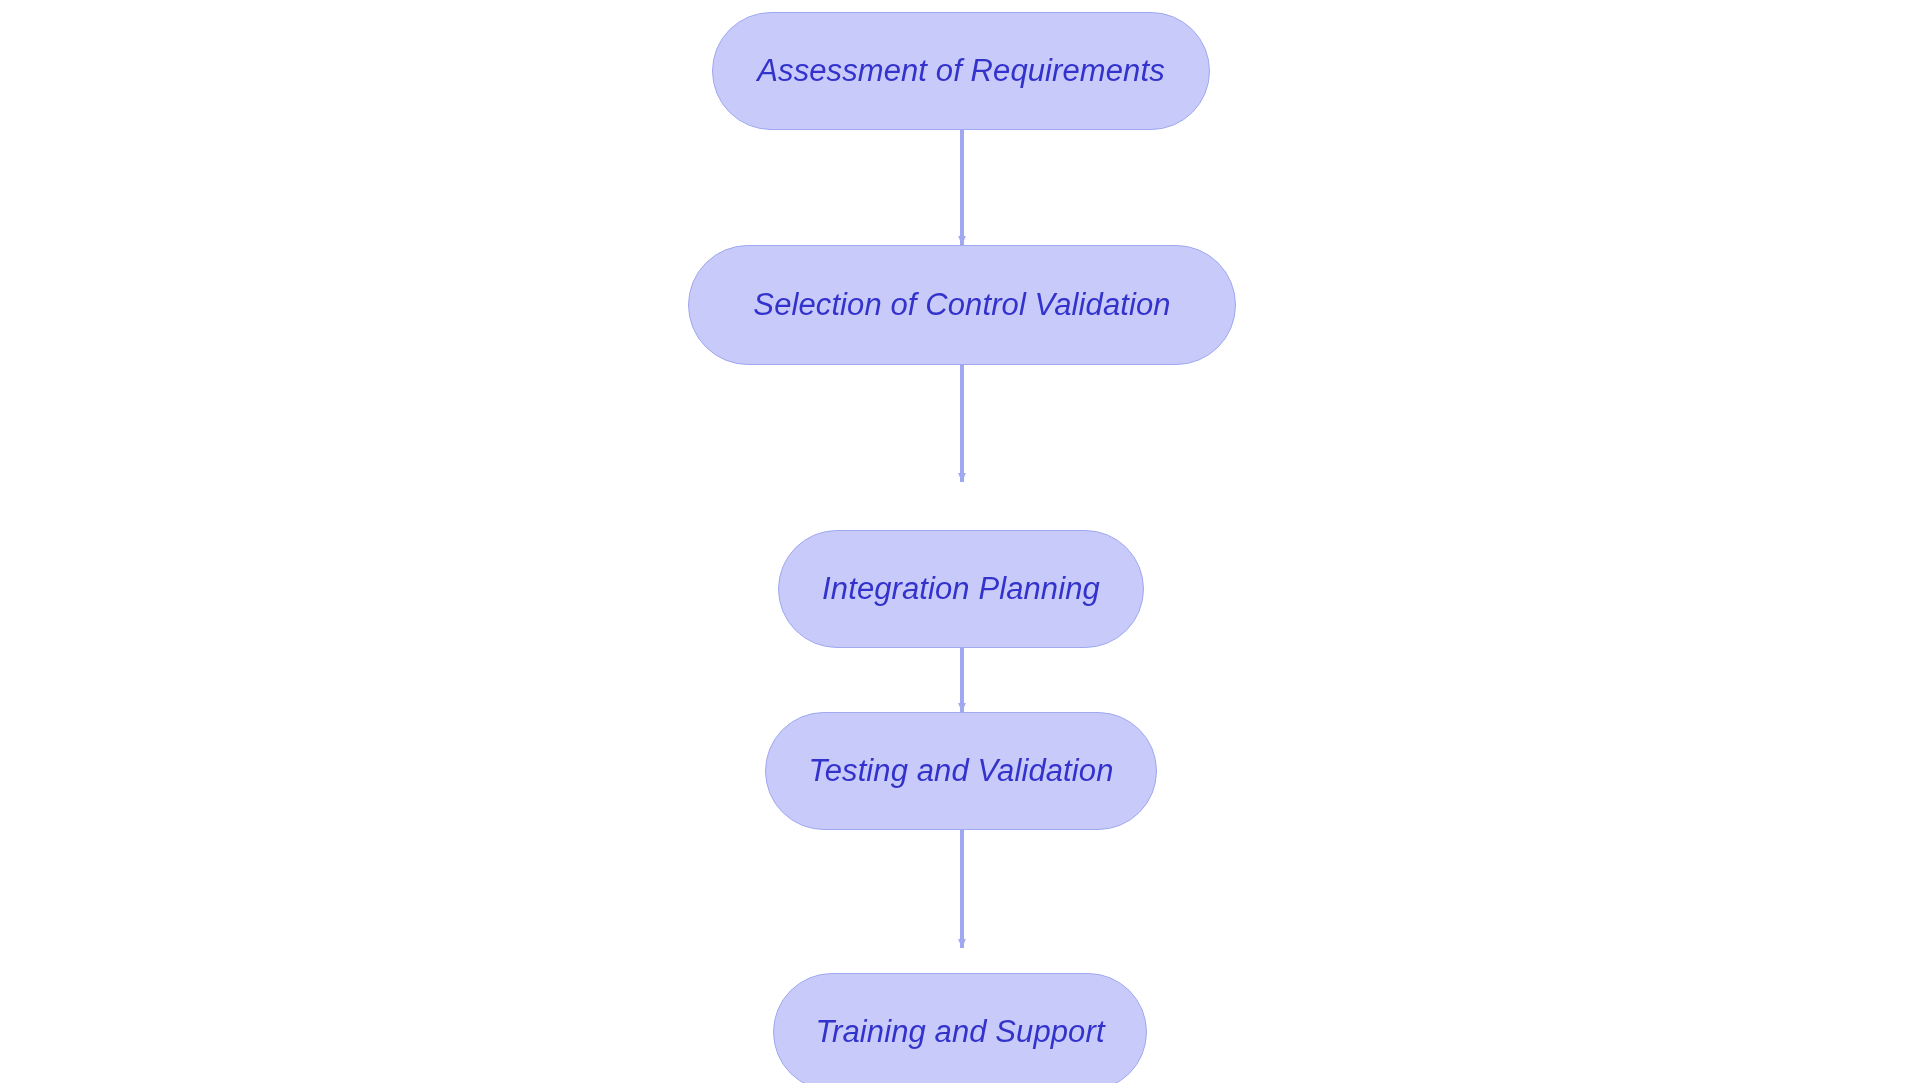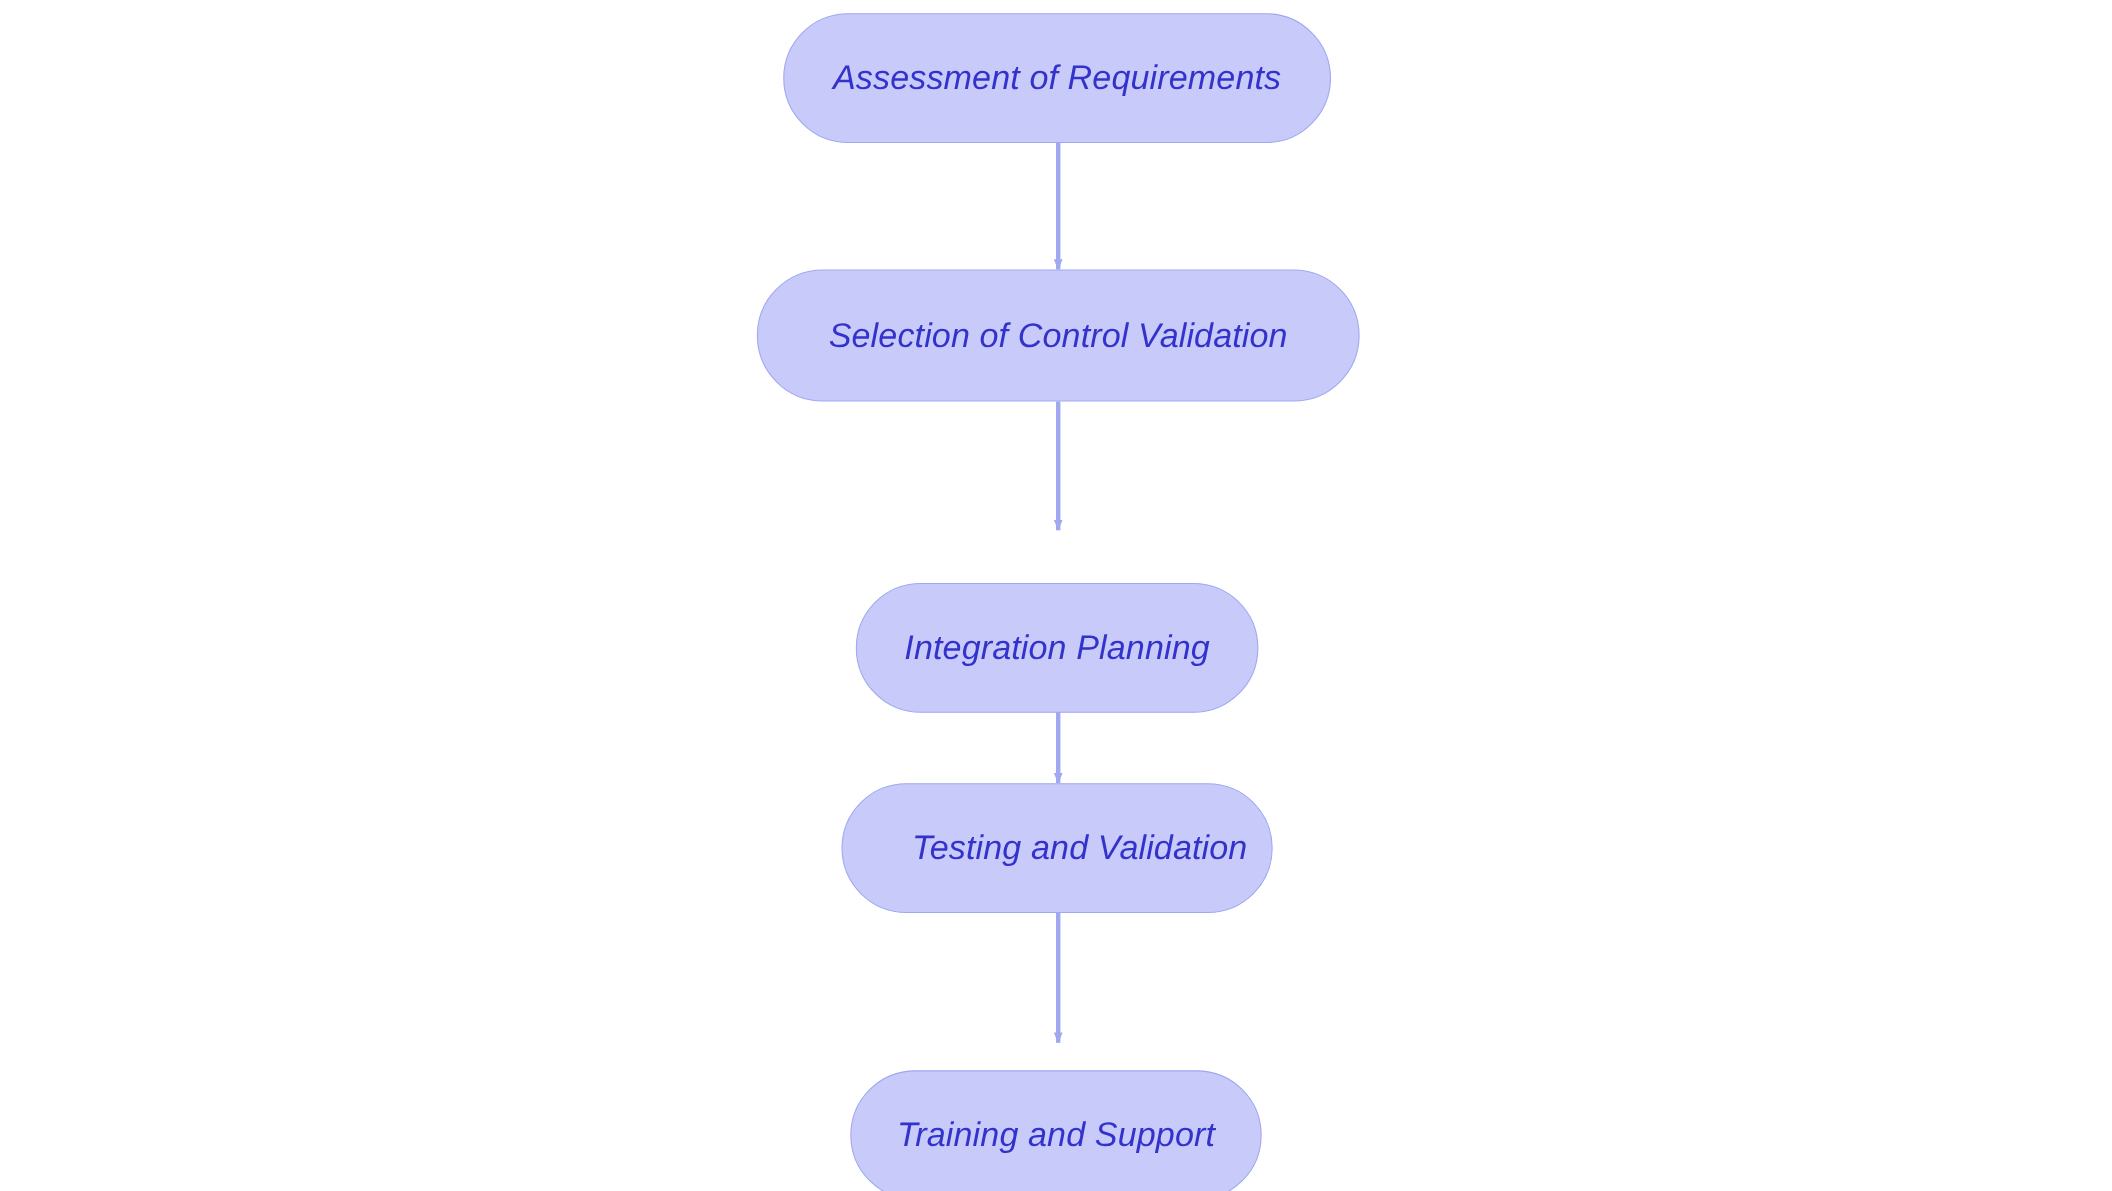--- a/index.html
+++ b/index.html
@@ -79,21 +79,21 @@
   <div id="node-layer">
       <div class="flow-node" style="left: 712px; top: 12px; width: 498px; height: 118px;">
         <span class="flow-node-label">Assessment of Requirements</span>
       </div>
       <div class="flow-node" style="left: 688px; top: 245px; width: 548px; height: 120px;">
         <span class="flow-node-label">Selection of Control Validation</span>
       </div>
       <div class="flow-node" style="left: 778px; top: 482px; width: 366px; height: 118px; margin-top: 48px;">
         <span class="flow-node-label">Integration Planning</span>
       </div>
-      <div class="flow-node" style="left: 765px; top: 712px; width: 392px; height: 118px; justify-content: flex-end;">
+      <div class="flow-node" style="left: 765px; top: 712px; width: 392px; height: 118px;">
         <span class="flow-node-label">Testing and Validation</span>
       </div>
       <div class="flow-node" style="left: 773px; top: 973px; width: 374px; height: 118px;">
         <span class="flow-node-label">Training and Support</span>
       </div>
     </div>
 
 </div>
 
 </body></html>

